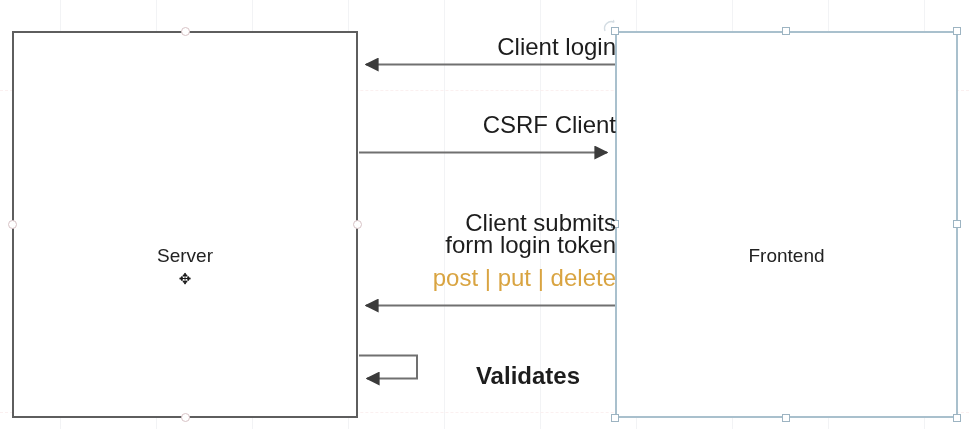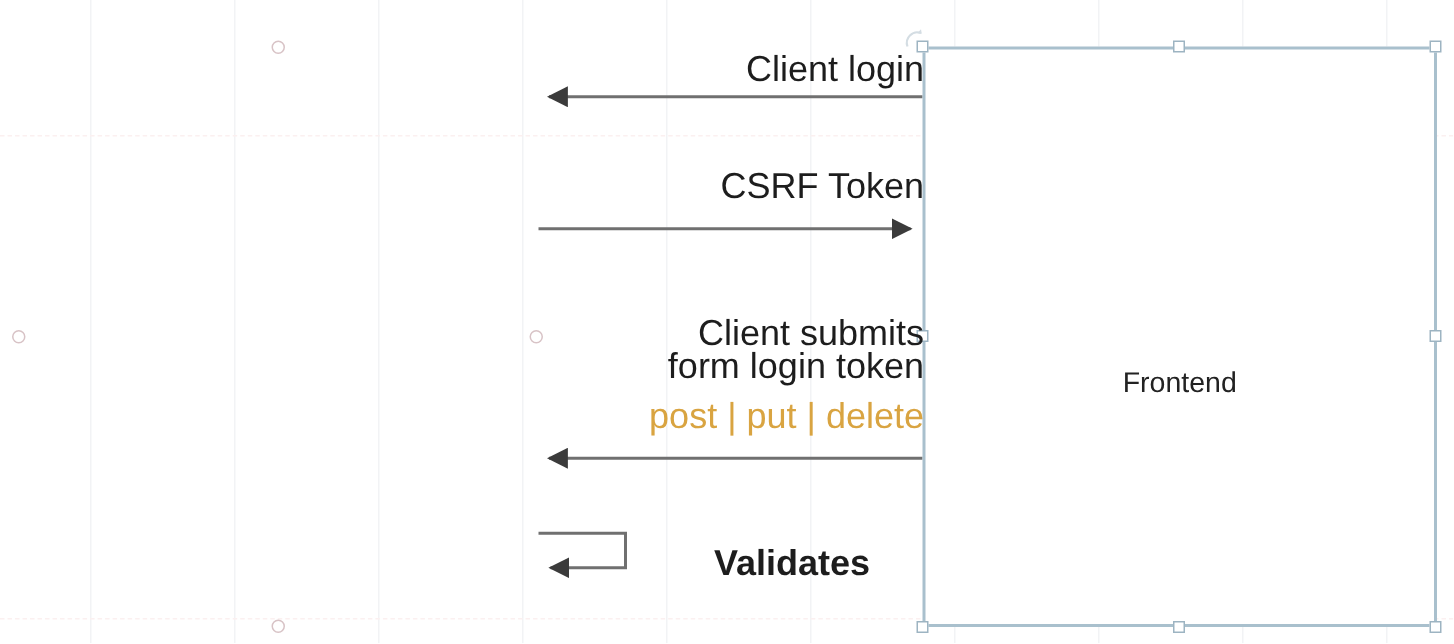--- a/index.html
+++ b/index.html
@@ -154,20 +154,24 @@
 
     <g>
       <line x1="616" y1="305.5" x2="366" y2="305.5" stroke="#707070" stroke-width="2" marker-end="url(#ah-right)"></line>
     </g>
 
     <g>
       <path d="M 359 355.5 L 417 355.5 L 417 378.5 L 367 378.5" fill="none" stroke="#707070" stroke-width="2" marker-end="url(#ah-right)"></path>
     </g>
   </svg>
 
+  <div class="box box-server">
+    <div class="box-label">Server</div>
+    <div class="move-cursor">✥</div>
+  </div>
 
   <div class="handle-circle" style="left:181px;  top:27px;"></div>
   <div class="handle-circle" style="left:8px;    top:220px;"></div>
   <div class="handle-circle" style="left:353px;  top:220px;"></div>
   <div class="handle-circle" style="left:181px;  top:413px;"></div>
 
   <div class="box box-frontend">
     <div class="box-label">Frontend</div>
   </div>
 
@@ -180,21 +184,21 @@
   <div class="handle-square" style="left:782px; top:27px;"></div>
   <div class="handle-square" style="left:953px; top:27px;"></div>
   <div class="handle-square" style="left:611px; top:220px;"></div>
   <div class="handle-square" style="left:953px; top:220px;"></div>
   <div class="handle-square" style="left:611px; top:414px;"></div>
   <div class="handle-square" style="left:782px; top:414px;"></div>
   <div class="handle-square" style="left:953px; top:414px;"></div>
 
   <div class="edge-label" style="left:360px; top:36px; width:256px;">Client login</div>
 
-  <div class="edge-label" style="left:360px; top:114px; width:256px;">CSRF Token</div>
+  <div class="edge-label" style="left:360px; top:114px; width:256px;">CSRF Client</div>
 
   <div class="edge-label" style="left:360px; top:212px; width:256px;">Client submits</div>
   <div class="edge-label" style="left:360px; top:234px; width:256px;">form login token</div>
   <div class="edge-label accent" style="left:360px; top:267px; width:256px;">post | put | delete</div>
 
   <div class="edge-label" style="left:430px; top:365px; width:150px;font-weight:bold;">Validates</div>
 
 </div>
 
 </body></html>

